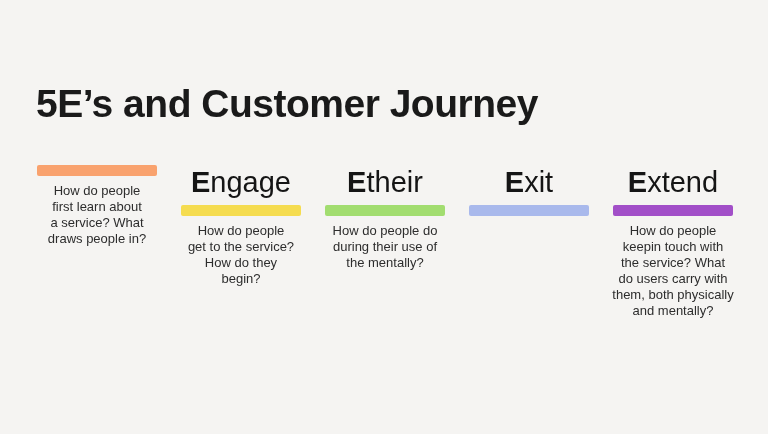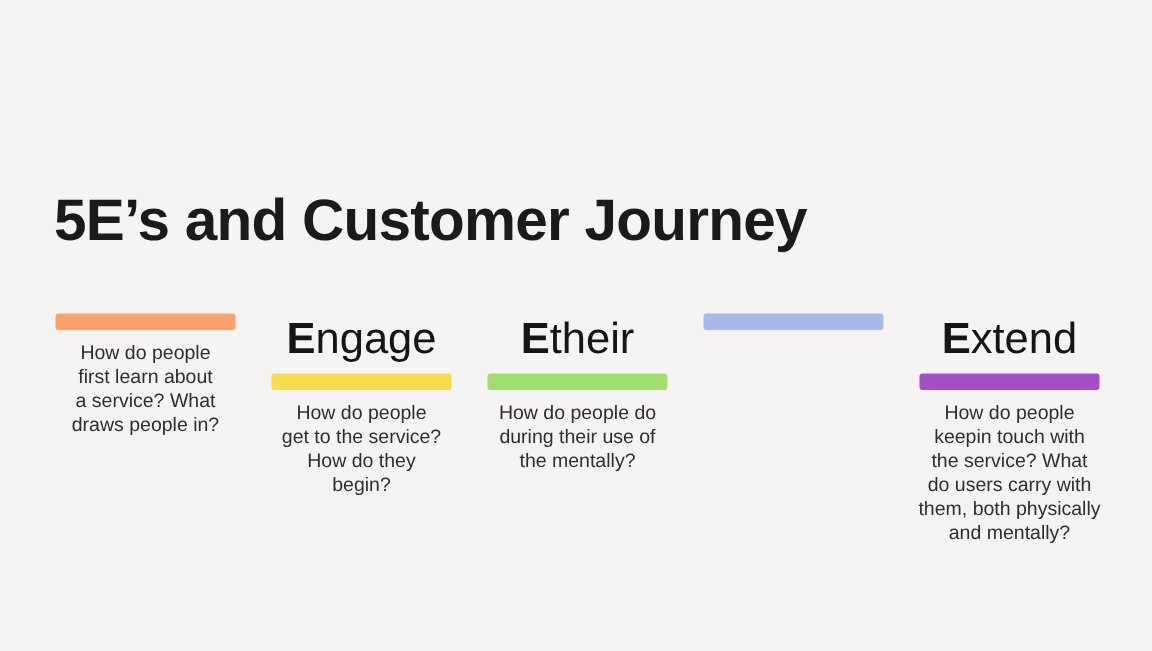--- a/index.html
+++ b/index.html
@@ -11,21 +11,20 @@
     height: 434px;
     position: relative;
     overflow: hidden;
     background: #f5f4f2;
     font-family: "Liberation Sans", sans-serif;
     color: #1c1c1c;
   }
   .slide {
     position: absolute;
     inset: 0;
-    margin-top: 44px;
   }
   .title {
     position: absolute;
     left: 36px;
     top: 56px;
     font-size: 39px;
     font-weight: 700;
     letter-spacing: -0.5px;
     color: #1a1a1a;
     white-space: nowrap;
@@ -98,20 +97,21 @@
 
     <div class="column">
       <div class="column-heading"><span class="initial">E</span><span>their</span></div>
       <div class="column-bar" style="background-color: rgb(162, 221, 112);"></div>
       <div class="column-desc">How do people do
 during their use of
 the mentally?</div>
     </div>
 
     <div class="column">
+      <div class="column-heading"><span class="initial">E</span><span>xit</span></div>
       <div class="column-bar" style="background-color: rgb(169, 185, 236);"></div>
     </div>
 
     <div class="column">
       <div class="column-heading"><span class="initial">E</span><span>xtend</span></div>
       <div class="column-bar" style="background-color: rgb(162, 79, 200);"></div>
       <div class="column-desc">How do people
 keepin touch with
 the service? What
 do users carry with

